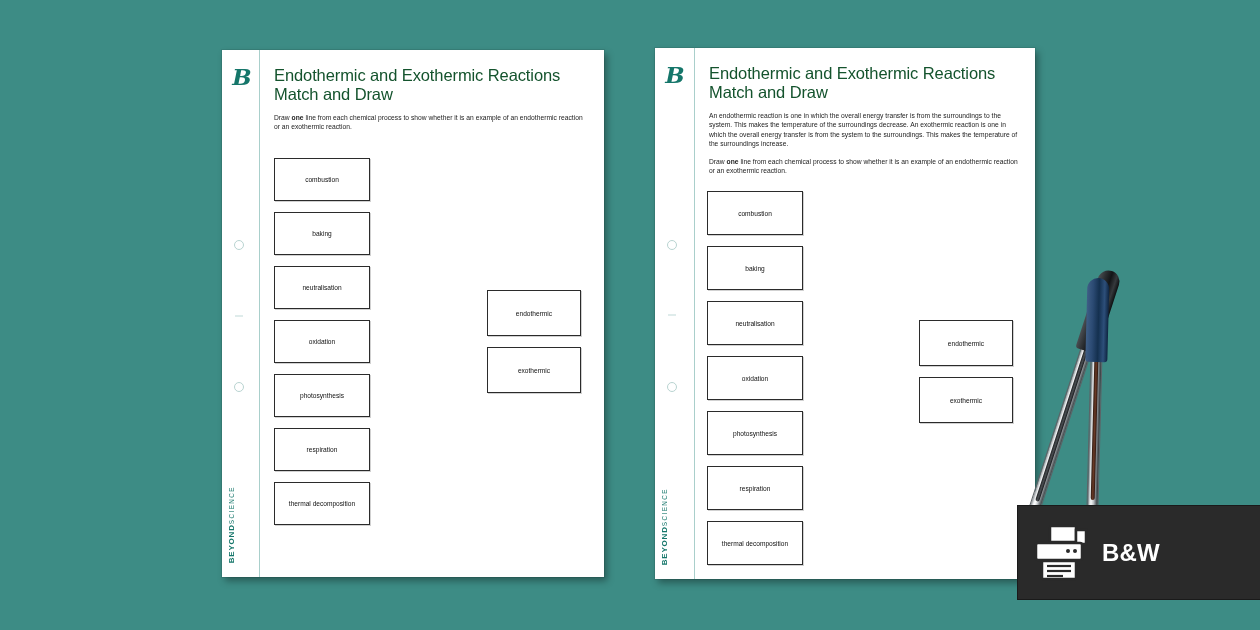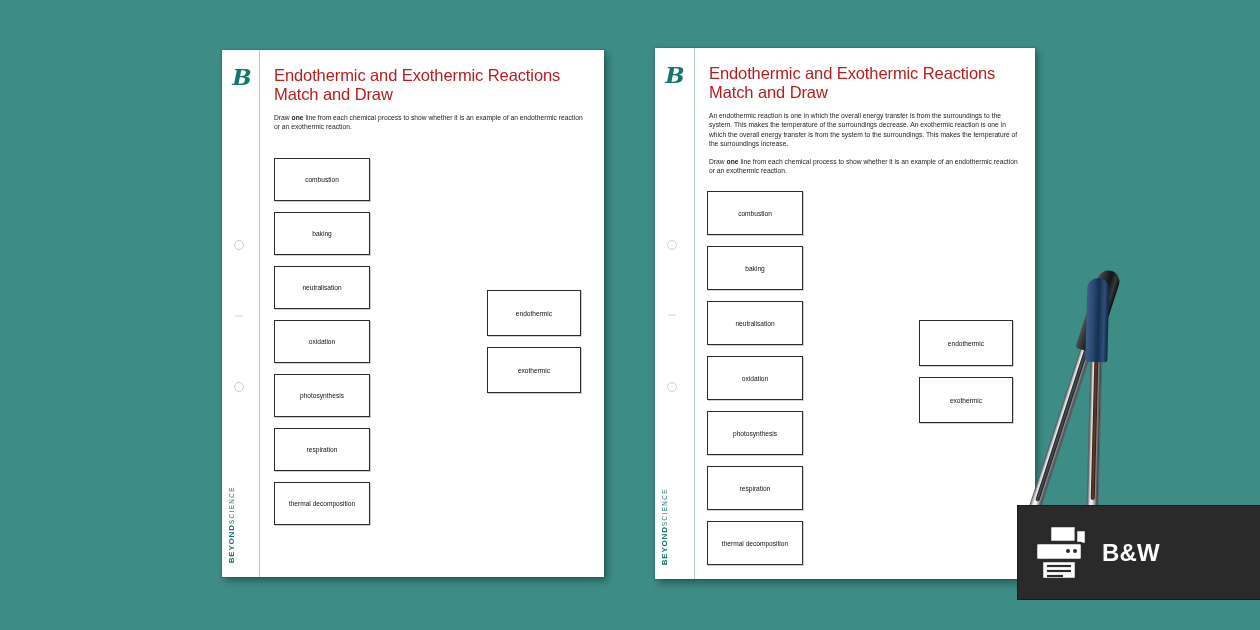--- a/index.html
+++ b/index.html
@@ -50,21 +50,21 @@
   .brand-vertical .sci {
     font-weight:normal;
     font-size:6.4px;
     letter-spacing:1.4px;
   }
 
   .page-body { position:absolute; left:52px; right:14px; top:16px; }
   #page-right .page-body { left:54px; right:14px; top:16px; }
 
   .ws-title {
-    color:#b91c1c;
+    color:#14532d;
     font-size:16.5px;
     line-height:19px;
     font-weight:normal;
     letter-spacing:-0.1px;
     margin-bottom:9px;
   }
   #page-right .ws-title { font-size:16.5px; }
 
   .ws-para {
     color:#1b1b1b;

